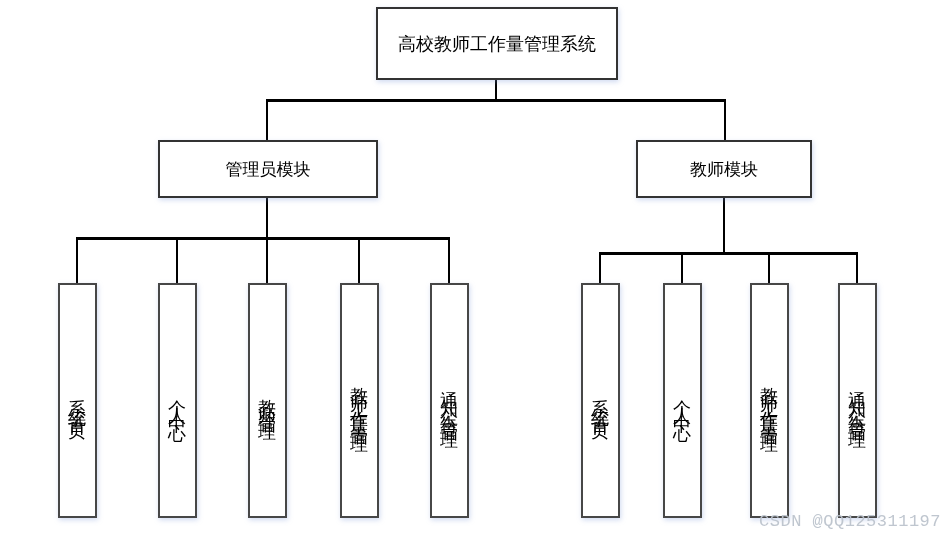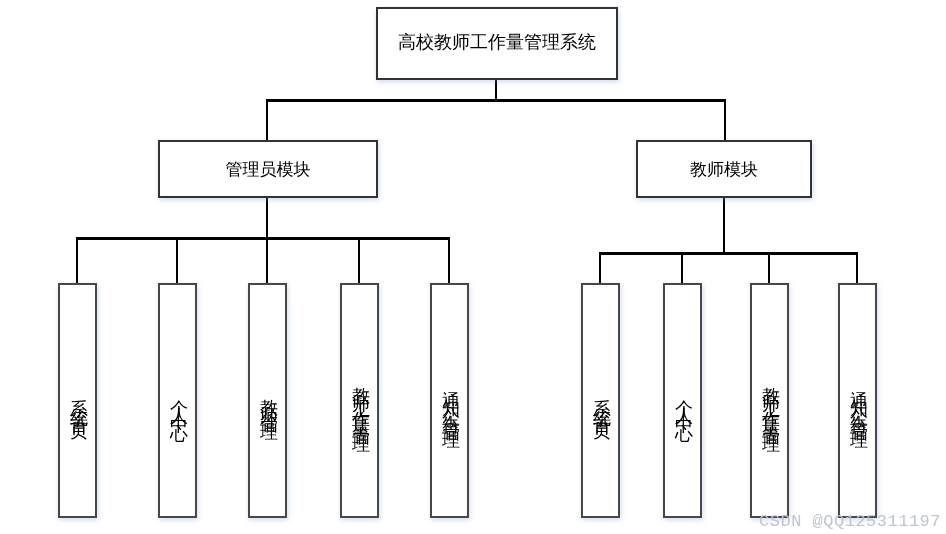--- a/index.html
+++ b/index.html
@@ -25,21 +25,20 @@
     position: absolute;
     background: #ffffff;
     border: 2px solid #333333;
     box-sizing: border-box;
     display: flex;
     align-items: center;
     justify-content: center;
     color: #000000;
     box-shadow: 1px 2px 5px rgba(120, 150, 215, 0.35);
     z-index: 2;
-    font-family: Liberation Mono, monospace;
   }
   .node-root {
     left: 376px; top: 7px;
     width: 242px; height: 73px;
     font-size: 18px;
     line-height: 29px;
     text-align: center;
     padding: 0 18px;
   }
   .node-branch {

